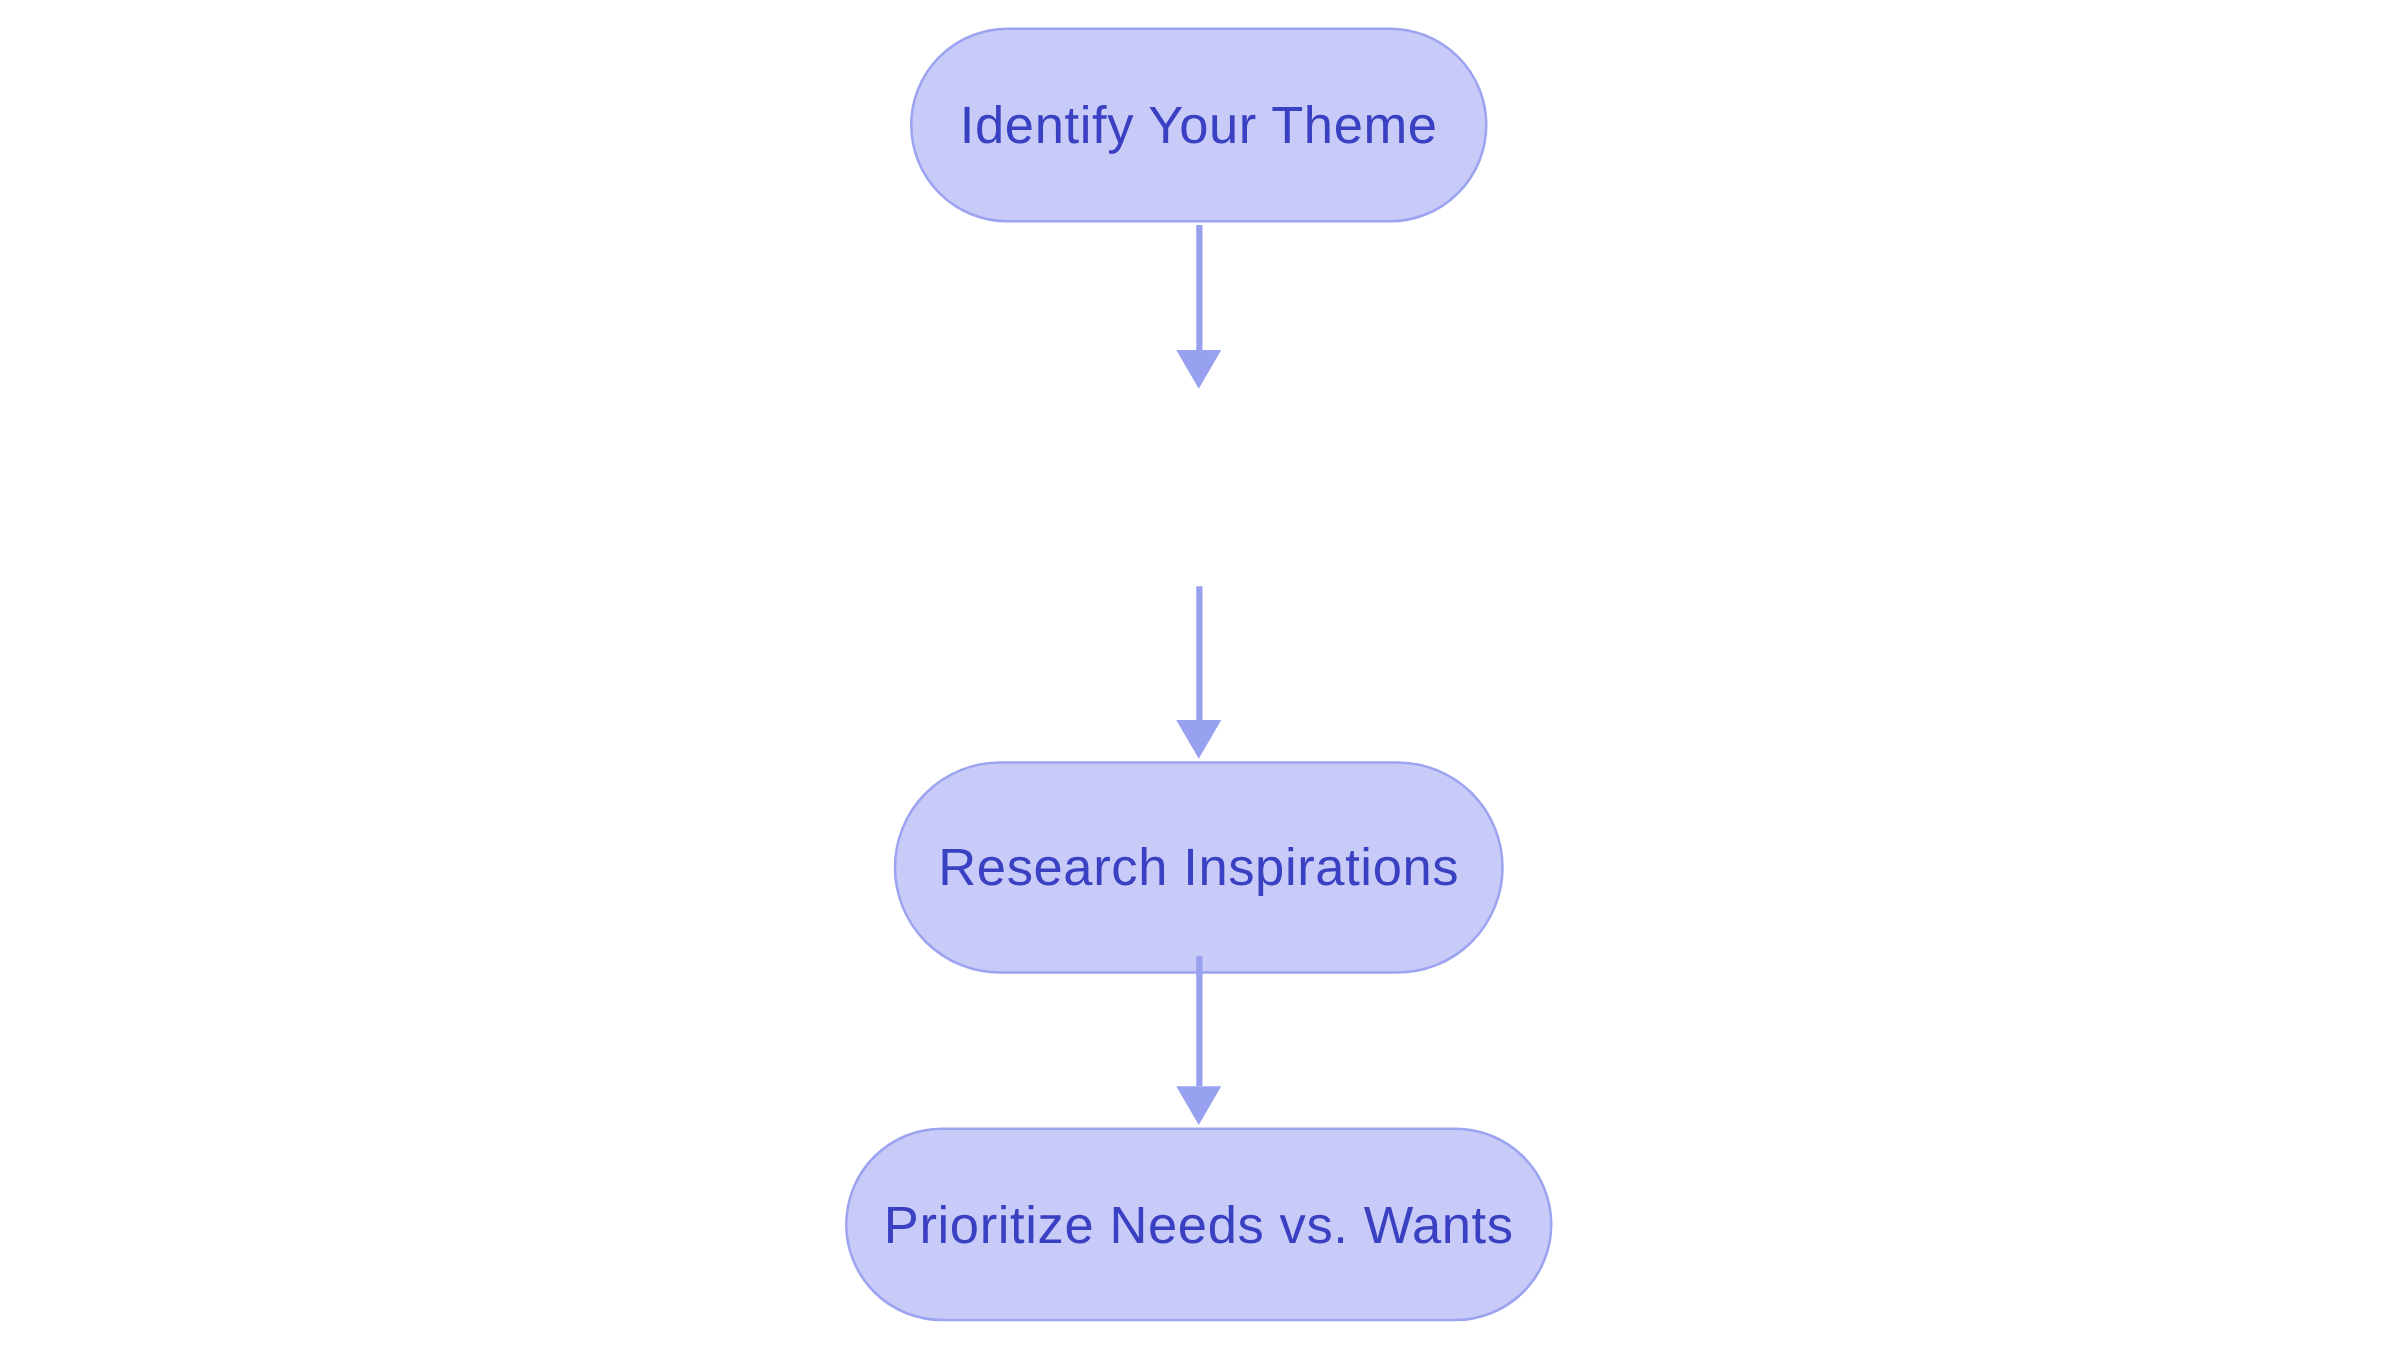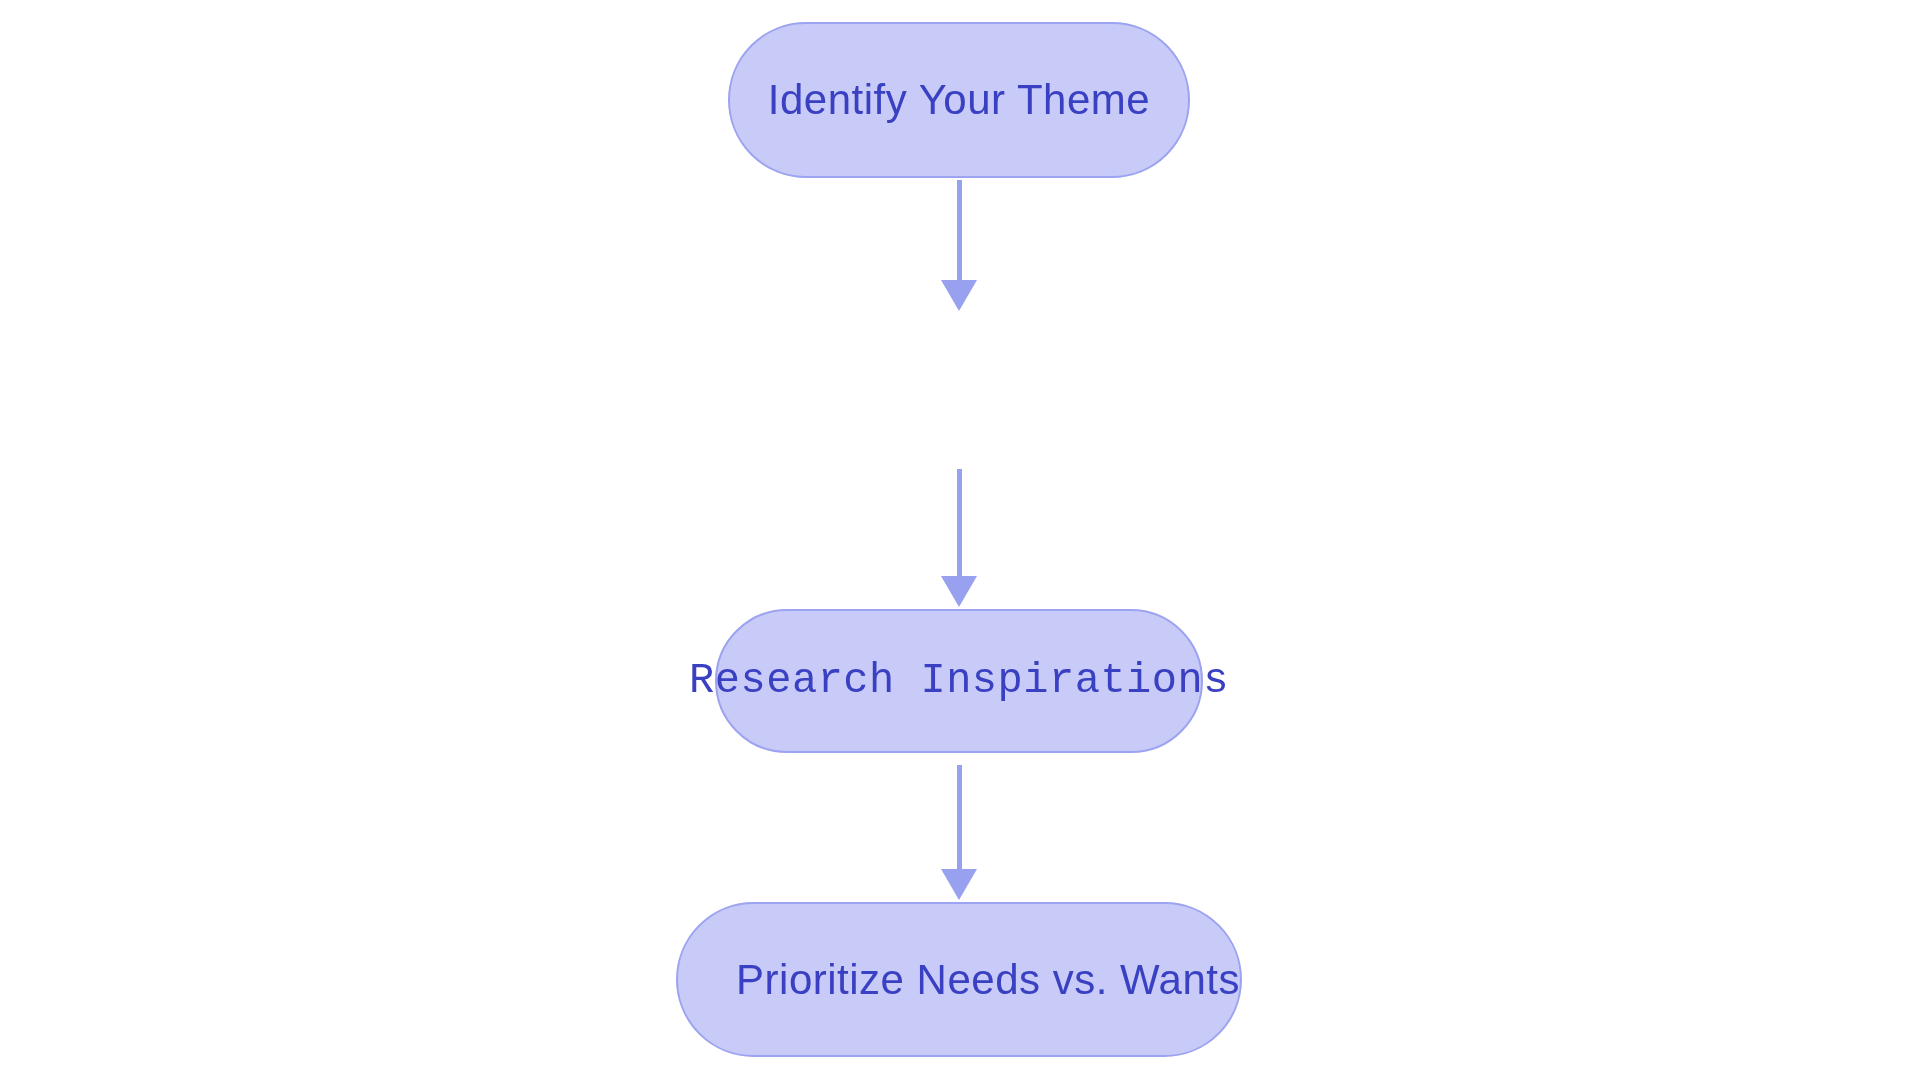--- a/index.html
+++ b/index.html
@@ -27,22 +27,22 @@
     background: var(--node-fill, #c8cbf7);
     border: 2.5px solid var(--node-border, #9ca3f0);
     border-radius: 90px;
     color: var(--node-text, #3a40c2);
     font-size: 42px;
     letter-spacing: 0.5px;
     white-space: nowrap;
   }
   .node-1 { left: 728px; top: 22px;  width: 462px; height: 156px; }
   .node-2 { left: 790px; top: 313px; width: 338px; height: 154px; }
-  .node-3 { left: 715px; top: 609px; width: 488px; height: 144px; font-family: Liberation Mono, monospace; }
-  .node-4 { left: 676px; top: 902px; width: 566px; height: 155px; justify-content: flex-end; }
+  .node-3 { left: 715px; top: 609px; width: 488px; height: 170px; }
+  .node-4 { left: 676px; top: 902px; width: 566px; height: 155px; }
 
   .arrow {
     position: absolute;
     width: 36px;
     display: flex;
     flex-direction: column;
     align-items: center;
   }
   .arrow .shaft {
     width: 5px;

